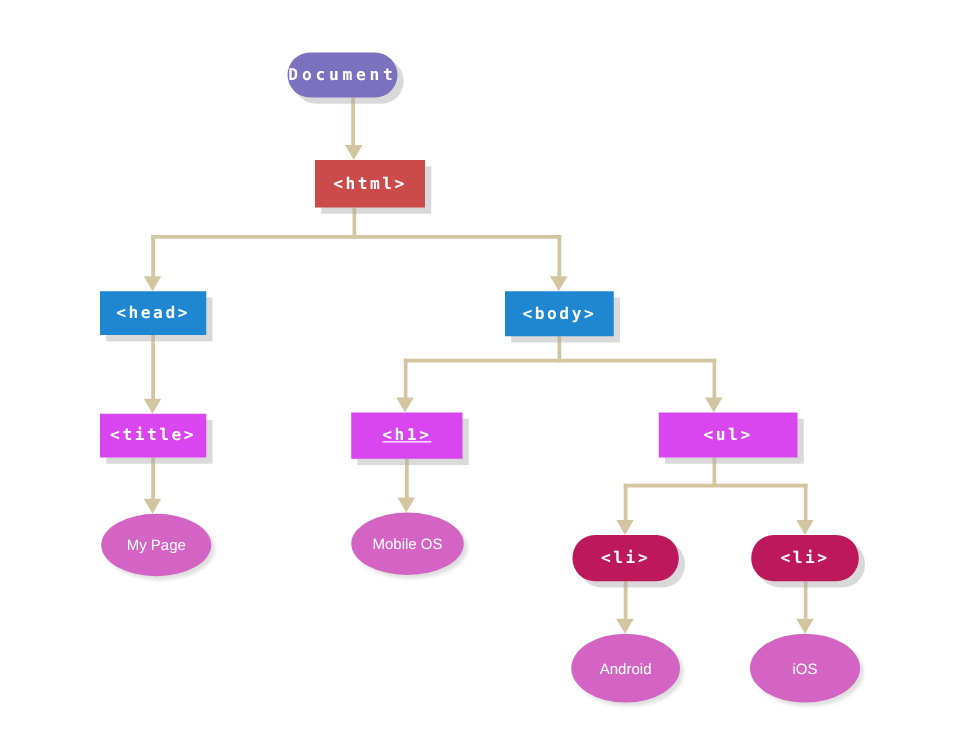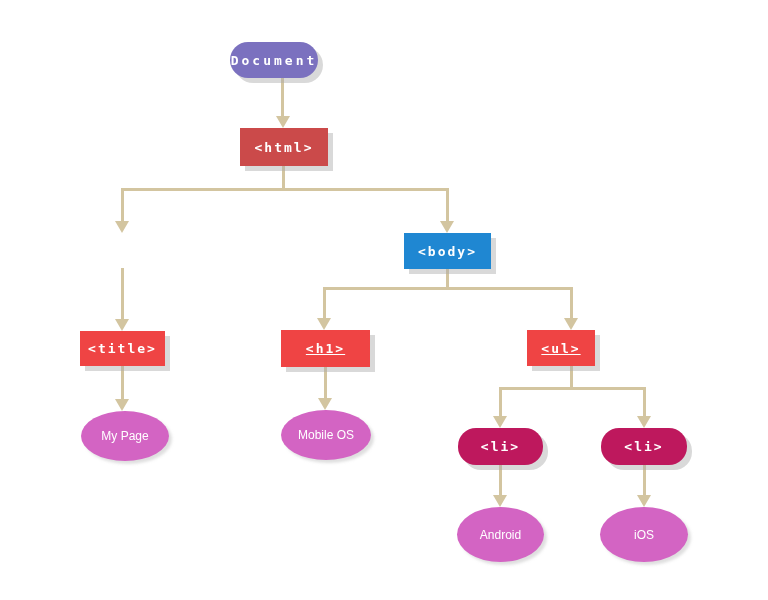--- a/index.html
+++ b/index.html
@@ -30,31 +30,31 @@
     font-family:"Liberation Sans", sans-serif;
     font-size:12px;
     border-radius:50%;
     box-shadow:3px 3px 3px rgba(175,175,175,0.4);
     box-sizing:border-box;
     white-space:nowrap;
   }
   .c-purple{background:#7b71bf;}
   .c-red{background:#cb4a4a;}
   .c-blue{background:#1f87d2;}
-  .c-green{background:#ef4444;}
+  .c-green{background:#d946ef;}
   .c-orange{background:#be185d;border-radius:18px;}
   .c-pink{background:#d364c3;}
 
   .n-document{left:230px;top:42px;width:88px;height:36px;letter-spacing:3px;border-radius:18px;}
-  .n-html{left:240px;top:128px;width:88px;height:38px;}
+  .n-html{left:252px;top:128px;width:88px;height:38px;}
   .n-head{left:80px;top:233px;width:85px;height:35px;}
   .n-body{left:404px;top:233px;width:87px;height:36px;}
   .n-title{left:80px;top:331px;width:85px;height:35px;}
   .n-h1{left:281px;top:330px;width:89px;height:37px;text-decoration:underline;}
-  .n-ul{left:527px;top:330px;width:68px;height:36px;text-decoration:underline;}
+  .n-ul{left:527px;top:330px;width:111px;height:36px;}
   .n-li1{left:458px;top:428px;width:85px;height:37px;}
   .n-li2{left:601px;top:428px;width:86px;height:37px;}
   .n-mypage{left:81px;top:411px;width:88px;height:50px;}
   .n-mobileos{left:281px;top:410px;width:90px;height:50px;}
   .n-android{left:457px;top:507px;width:87px;height:55px;}
   .n-ios{left:600px;top:507px;width:88px;height:55px;}
 
   
   .line{position:absolute;background:#d3c5a0;}
   .v{width:3px;}
@@ -104,20 +104,21 @@
   <div class="line v" style="left:643px;top:387px;height:29px;"></div>
   <div class="arrow" style="left:637px;top:416px;"></div>
 
   <div class="line v" style="left:499px;top:465px;height:30px;"></div>
   <div class="arrow" style="left:493px;top:495px;"></div>
   <div class="line v" style="left:643px;top:465px;height:30px;"></div>
   <div class="arrow" style="left:637px;top:495px;"></div>
 
   <div class="box c-purple n-document">Document</div>
   <div class="box c-red n-html">&lt;html&gt;</div>
+  <div class="box c-blue n-head">&lt;head&gt;</div>
   <div class="box c-blue n-body">&lt;body&gt;</div>
   <div class="box c-green n-title">&lt;title&gt;</div>
   <div class="box c-green n-h1">&lt;h1&gt;</div>
   <div class="box c-green n-ul">&lt;ul&gt;</div>
   <div class="box c-orange n-li1">&lt;li&gt;</div>
   <div class="box c-orange n-li2">&lt;li&gt;</div>
   <div class="ellipse c-pink n-mypage">My Page</div>
   <div class="ellipse c-pink n-mobileos">Mobile OS</div>
   <div class="ellipse c-pink n-android">Android</div>
   <div class="ellipse c-pink n-ios">iOS</div>

